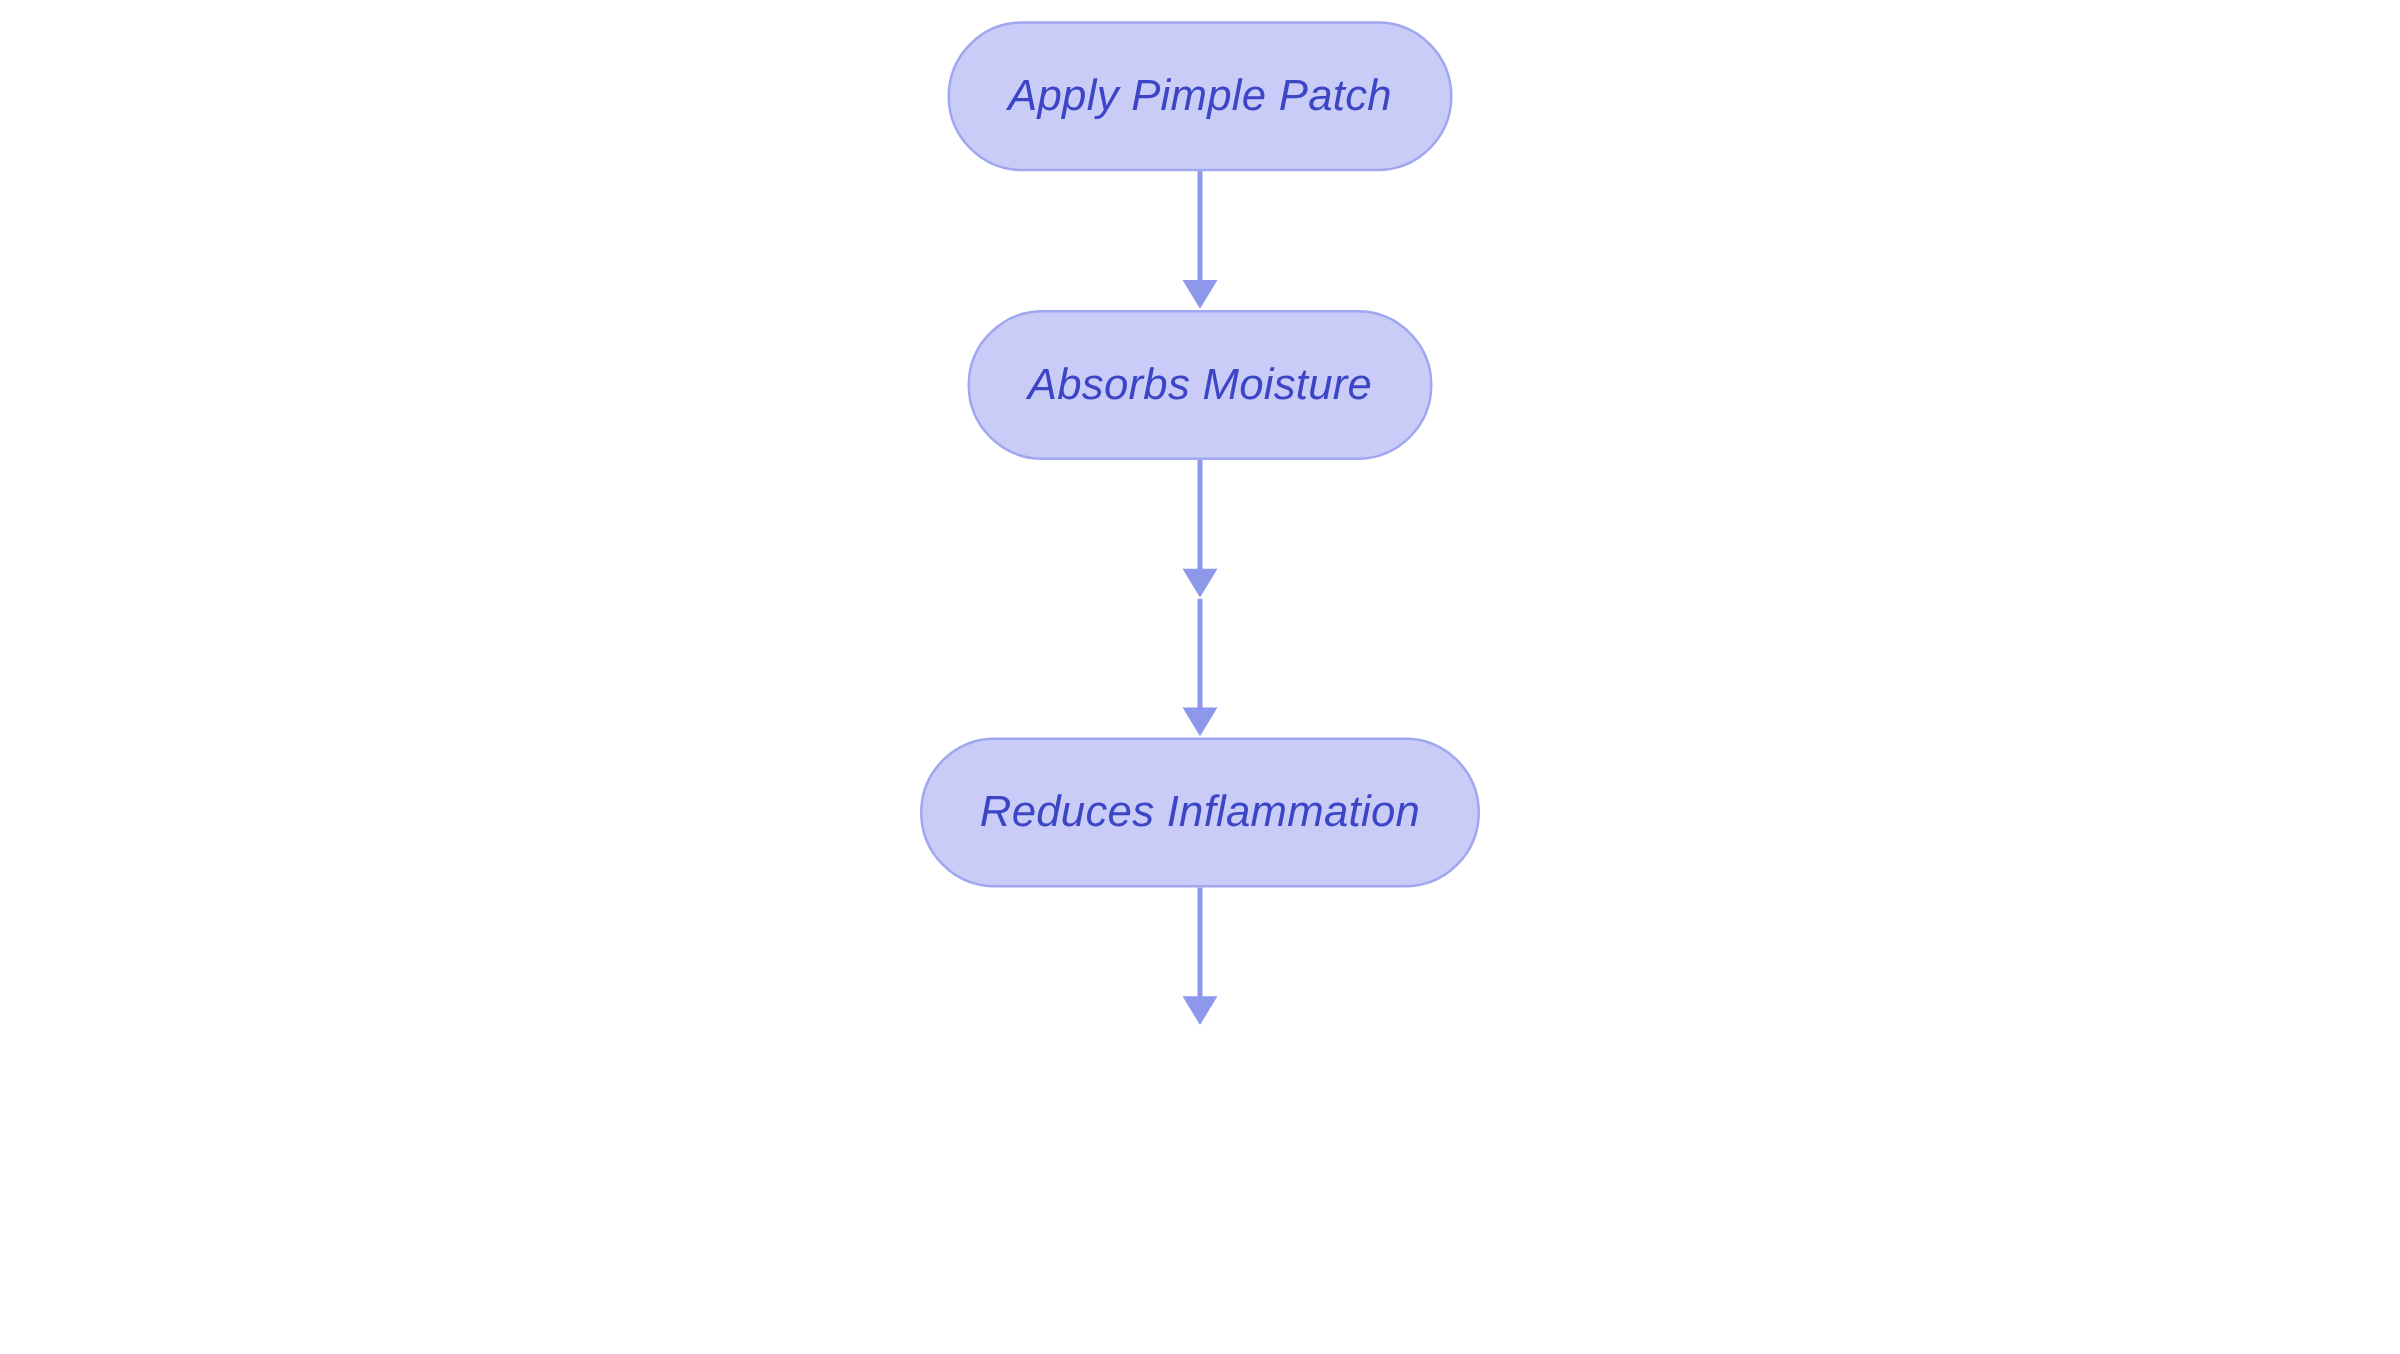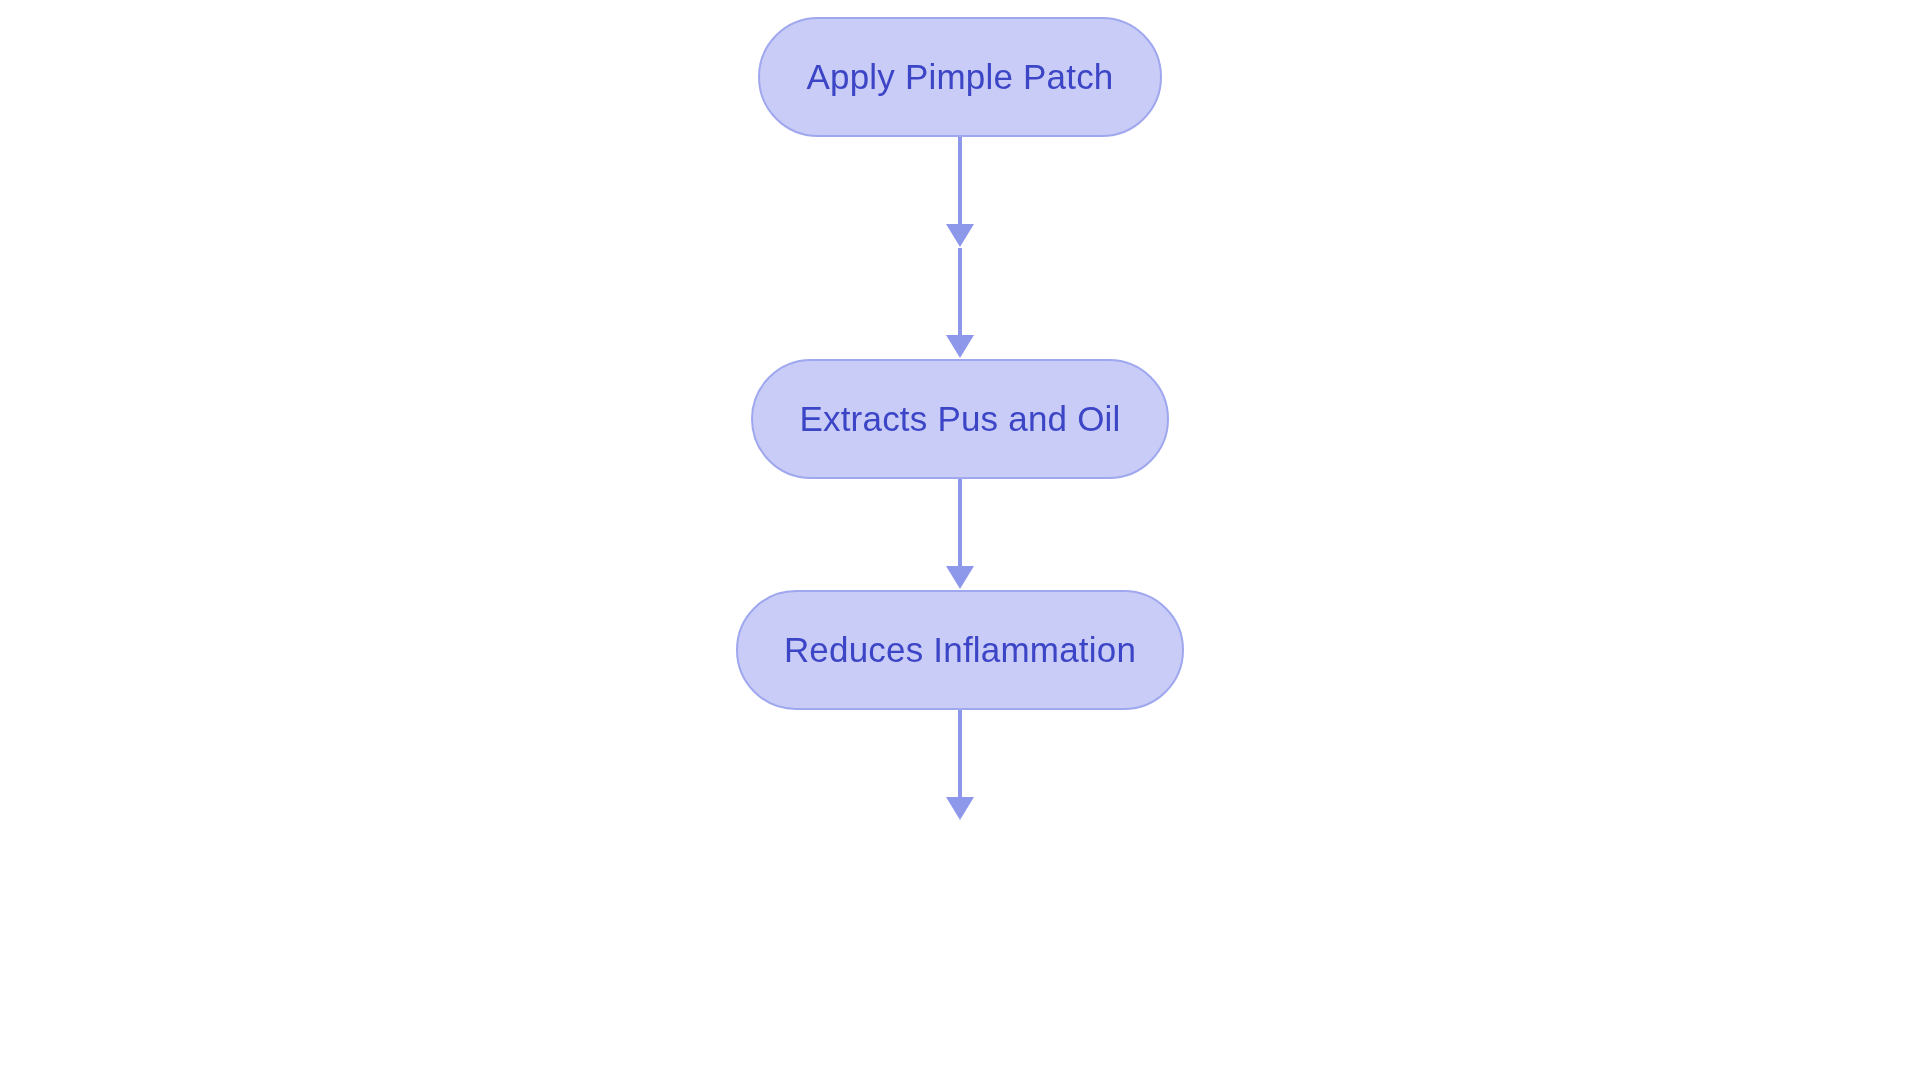--- a/index.html
+++ b/index.html
@@ -15,20 +15,21 @@
     background:var(--bg);
     font-family:"Liberation Sans", sans-serif;
     overflow:hidden;
   }
   .flowchart{
     width:1920px;height:1083px;
     display:flex;
     flex-direction:column;
     align-items:center;
     padding-top:17px;
+    font-style:italic;
   }
   .node{
     height:120px;
     min-width:330px;
     padding:0 46px;
     display:flex;
     align-items:center;
     justify-content:center;
     background:var(--node-fill);
     border:2px solid var(--node-border);
@@ -69,29 +70,29 @@
 
   <div class="node">
     <span class="node-label">Apply Pimple Patch</span>
   </div>
 
   <div class="arrow">
     <div class="arrow-line"></div>
     <div class="arrow-head"></div>
   </div>
 
+  <div class="node">
+    <span class="node-label">Absorbs Moisture</span>
+  </div>
 
   <div class="arrow">
     <div class="arrow-line"></div>
     <div class="arrow-head"></div>
   </div>
 
-  <div class="node">
-    <span class="node-label">Extracts Pus and Oil</span>
-  </div>
 
   <div class="arrow">
     <div class="arrow-line"></div>
     <div class="arrow-head"></div>
   </div>
 
   <div class="node">
     <span class="node-label">Reduces Inflammation</span>
   </div>
 

